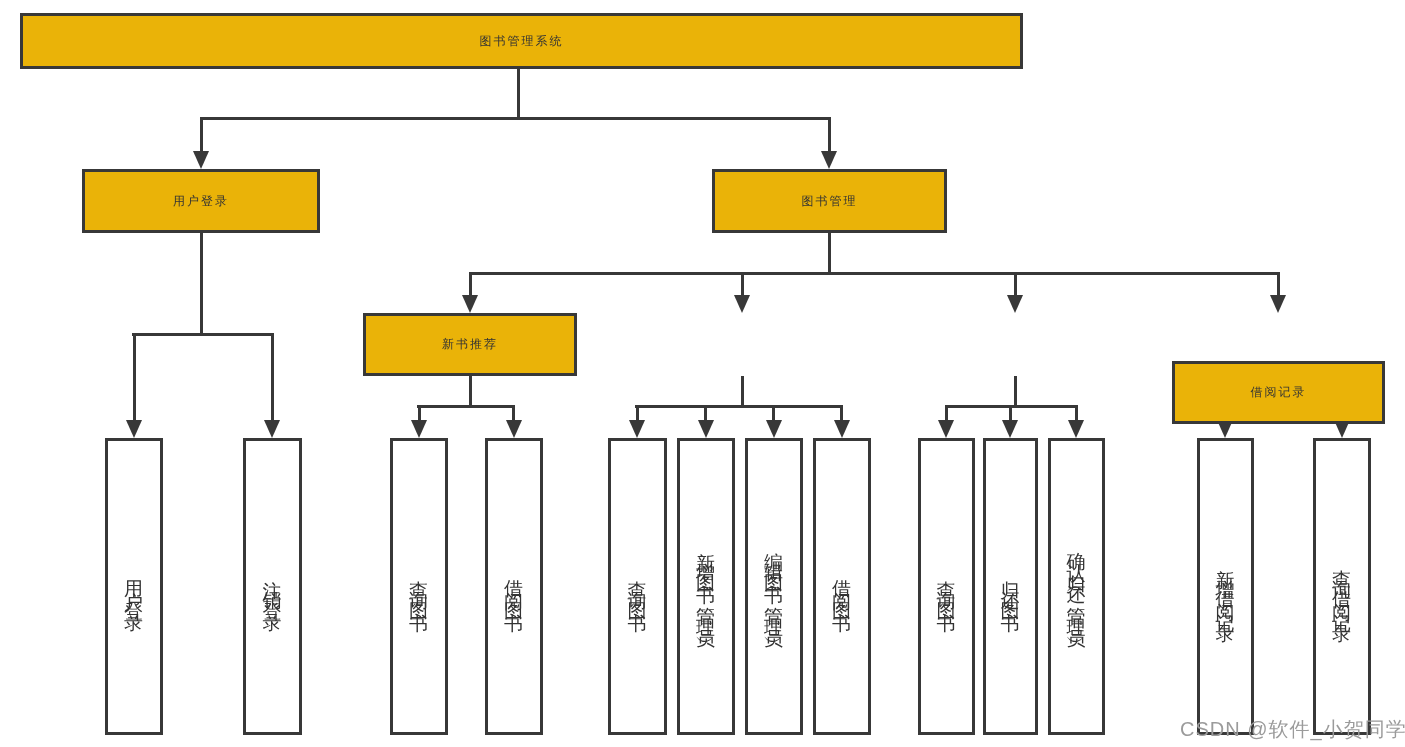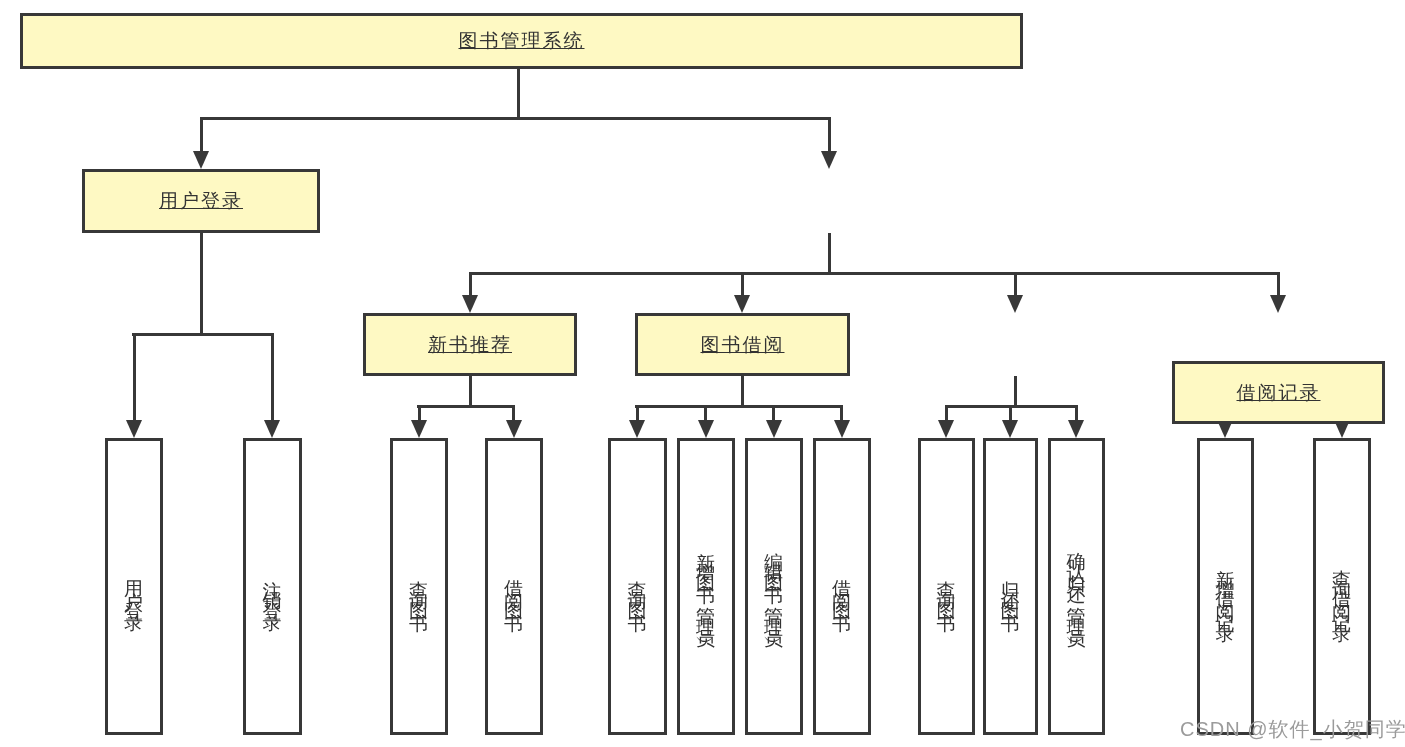--- a/index.html
+++ b/index.html
@@ -13,29 +13,28 @@
     width: 1405px; height: 747px;
     background: var(--background);
     font-family: "Liberation Sans", "DejaVu Sans", sans-serif;
     overflow: hidden;
   }
   #canvas { position: relative; width: 1405px; height: 747px; background: var(--background); }
 
   .box {
     position: absolute;
     border: 3px solid var(--line);
-    background: #fef9c3;
+    background: #eab308;
     color: var(--text);
     display: flex;
     align-items: center;
     justify-content: center;
-    font-size: 19px;
+    font-size: 12px;
     letter-spacing: 2px;
     white-space: nowrap;
-    text-decoration: underline;
   }
   .leaf {
     position: absolute;
     border: 3px solid var(--line);
     background: #fff;
     color: var(--text);
     display: flex;
     align-items: center;
     justify-content: center;
   }
@@ -132,28 +131,28 @@
   </div>
 
   <div class="box" style="left:20px; top:13px; width:1003px; height:56px;">
     <span>图书管理系统</span>
   </div>
 
   <div class="box" style="left:82px; top:169px; width:238px; height:64px;">
     <span>用户登录</span>
   </div>
 
+  <div class="box" style="left:712px; top:169px; width:235px; height:64px;">
+    <span>图书管理</span>
+  </div>
 
   <div class="box" style="left:363px; top:313px; width:214px; height:63px;justify-content:center;">
     <span>新书推荐</span>
   </div>
 
-  <div class="box" style="left:635px; top:313px; width:215px; height:63px;">
-    <span>图书借阅</span>
-  </div>
 
 
   <div class="box" style="left:1172px; top:313px; width:213px; height:63px;margin-top:48px;">
     <span>借阅记录</span>
   </div>
 
   <div class="leaf" style="left:105px; top:438px; width:58px; height:297px;">
     <span>用户登录</span>
   </div>
   <div class="leaf" style="left:243px; top:438px; width:59px; height:297px;">

